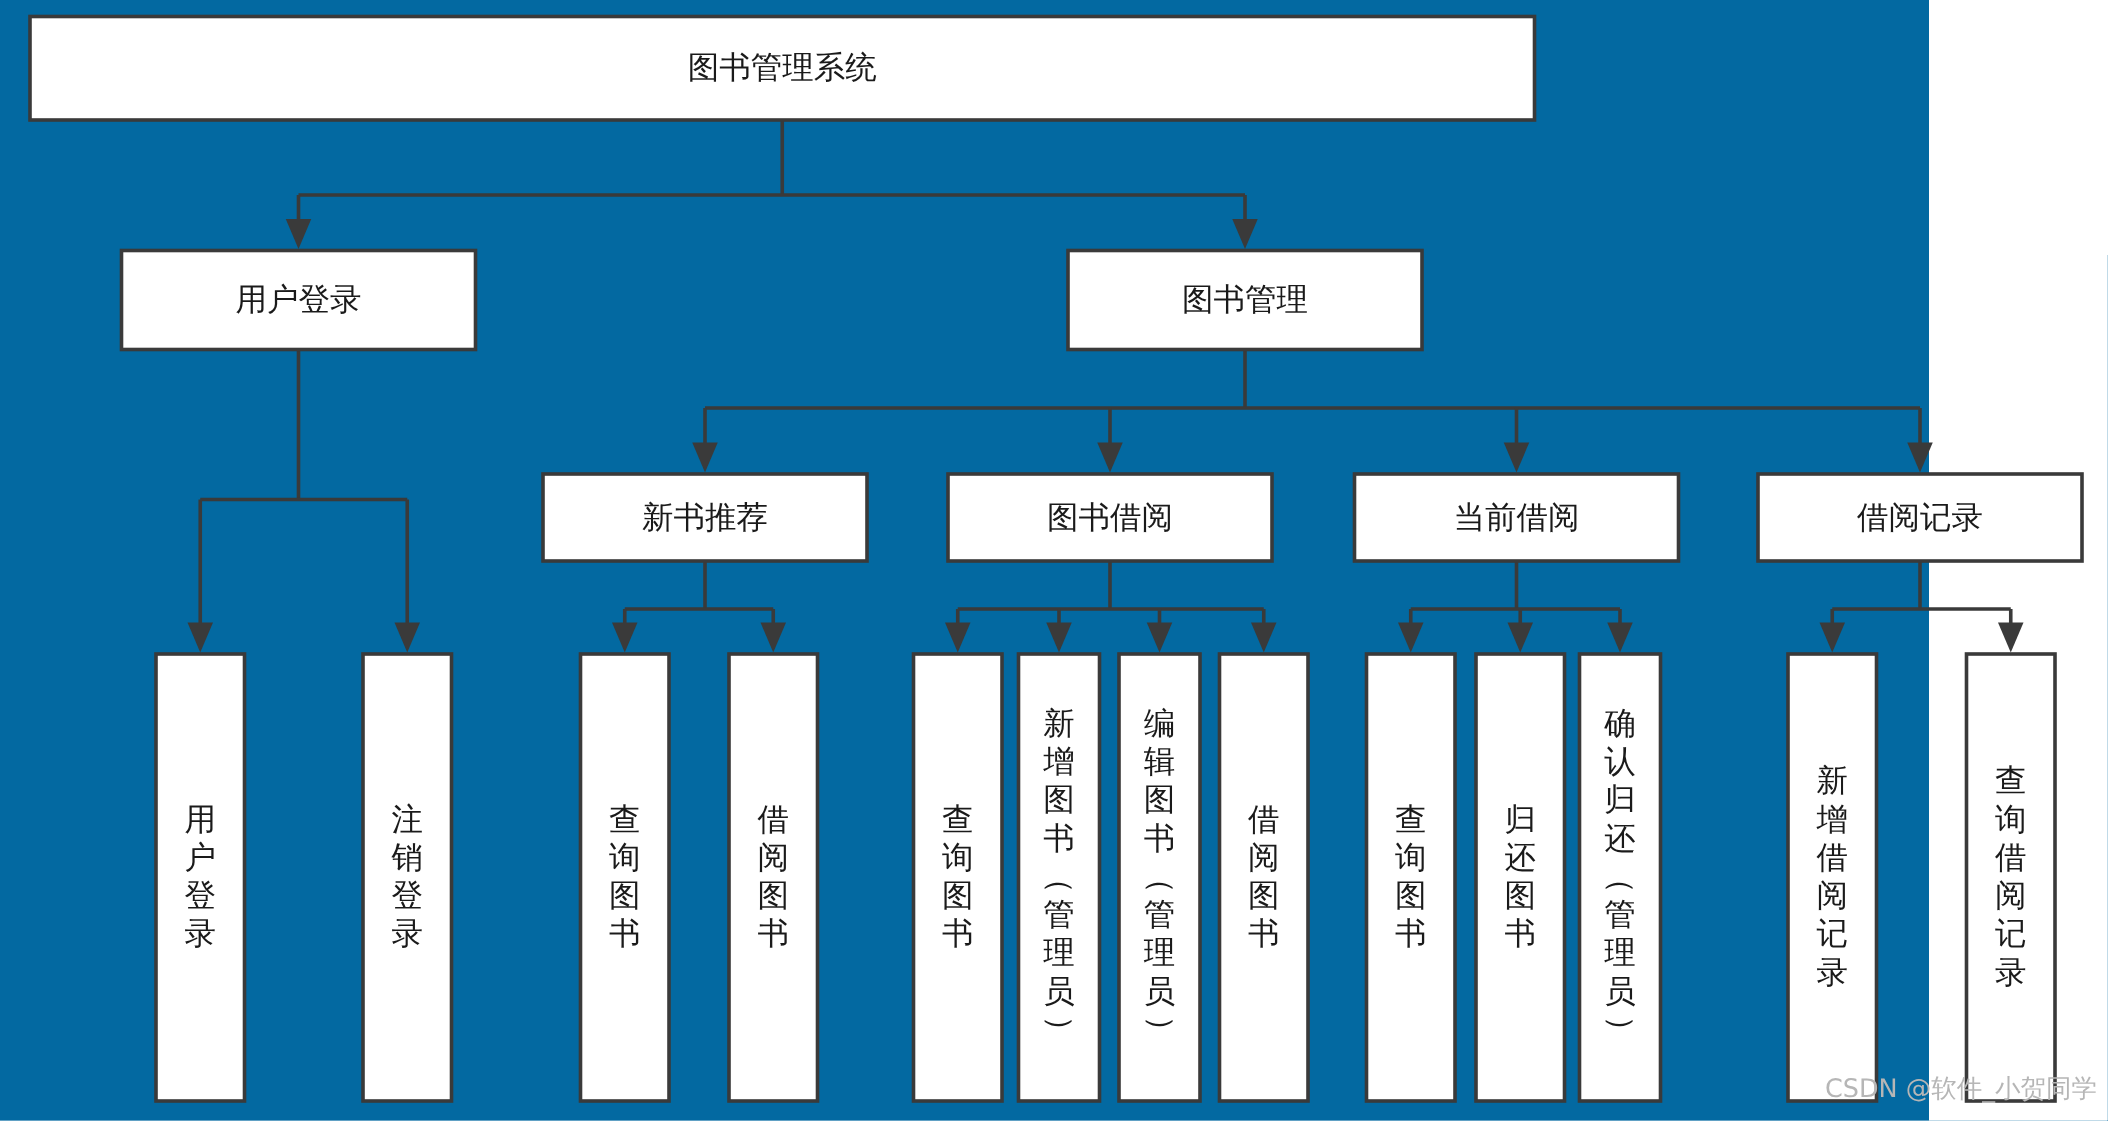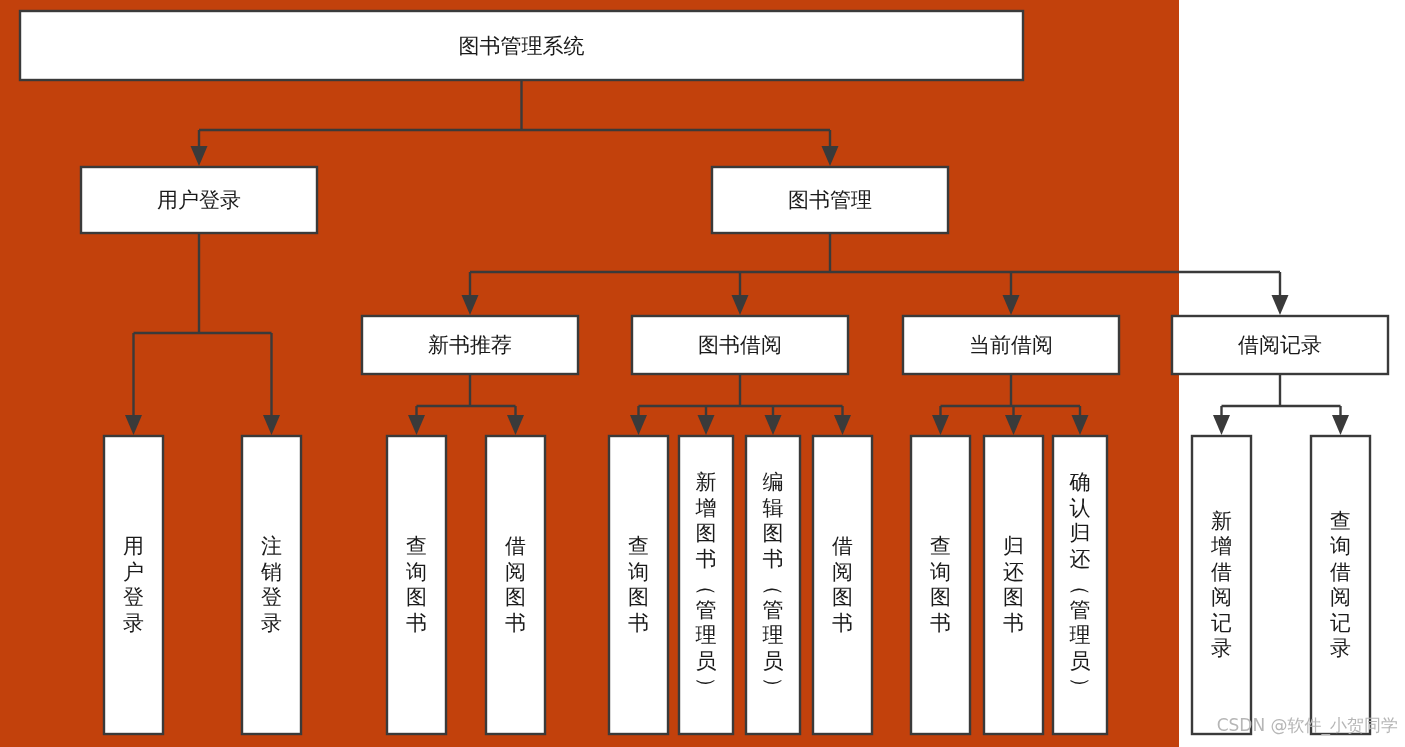--- a/index.html
+++ b/index.html
@@ -9,23 +9,23 @@
   }
   body {
     width: 1405px;
     height: 747px;
     font-family: "DejaVu Sans", "Liberation Sans", sans-serif;
     overflow: hidden;
     position: relative;
   }
   #diagram-root {
     position: relative;
-    width: 1179px;
+    width: 1286px;
     height: 747px;
-    background: #c2410c;
+    background: #0369a1;
   }
   svg#tree-svg {
     position: absolute;
     left: 0;
     top: 0;
     width: 1405px;
     height: 747px;
     display: block;
   }
   .node-box {

